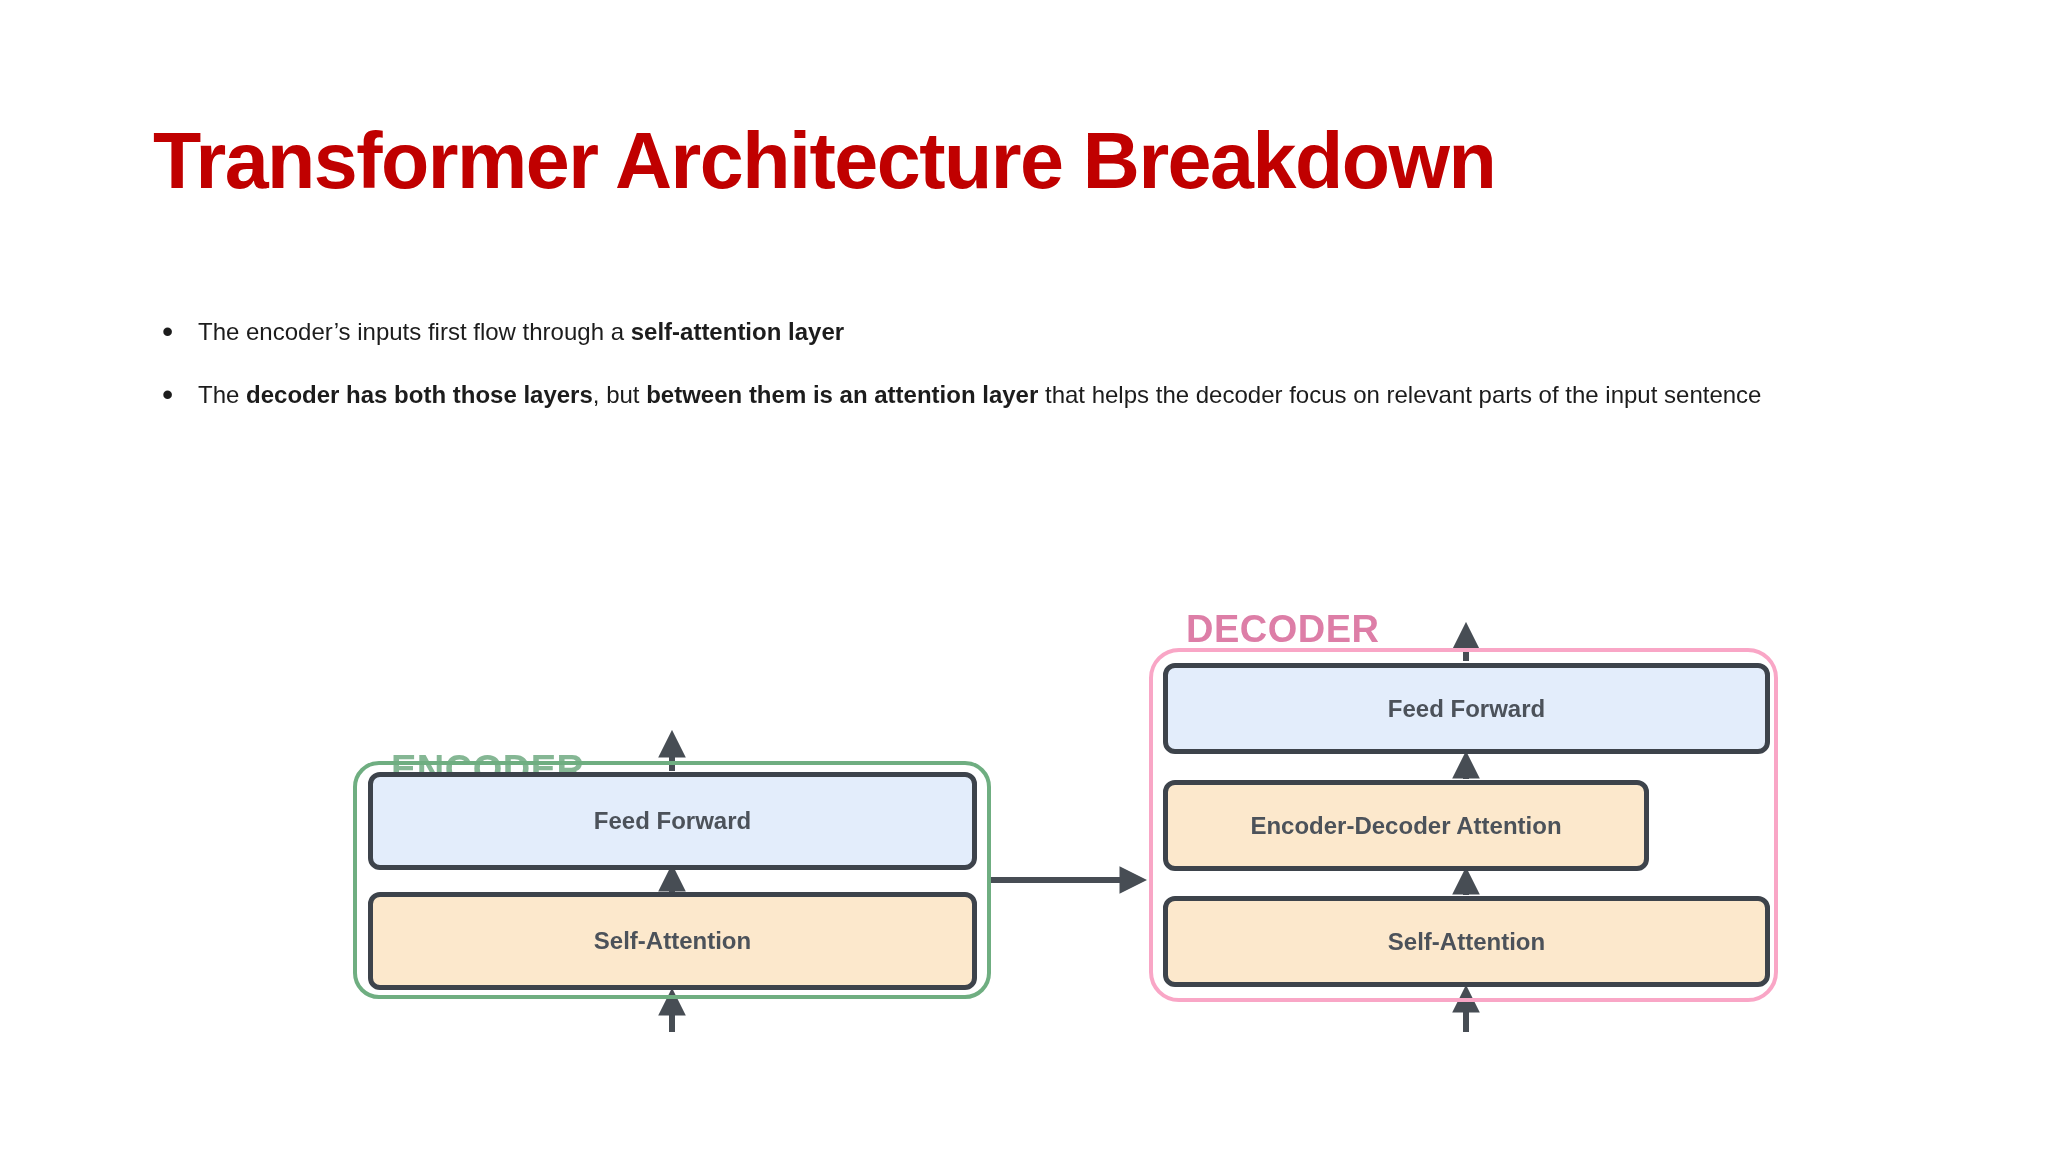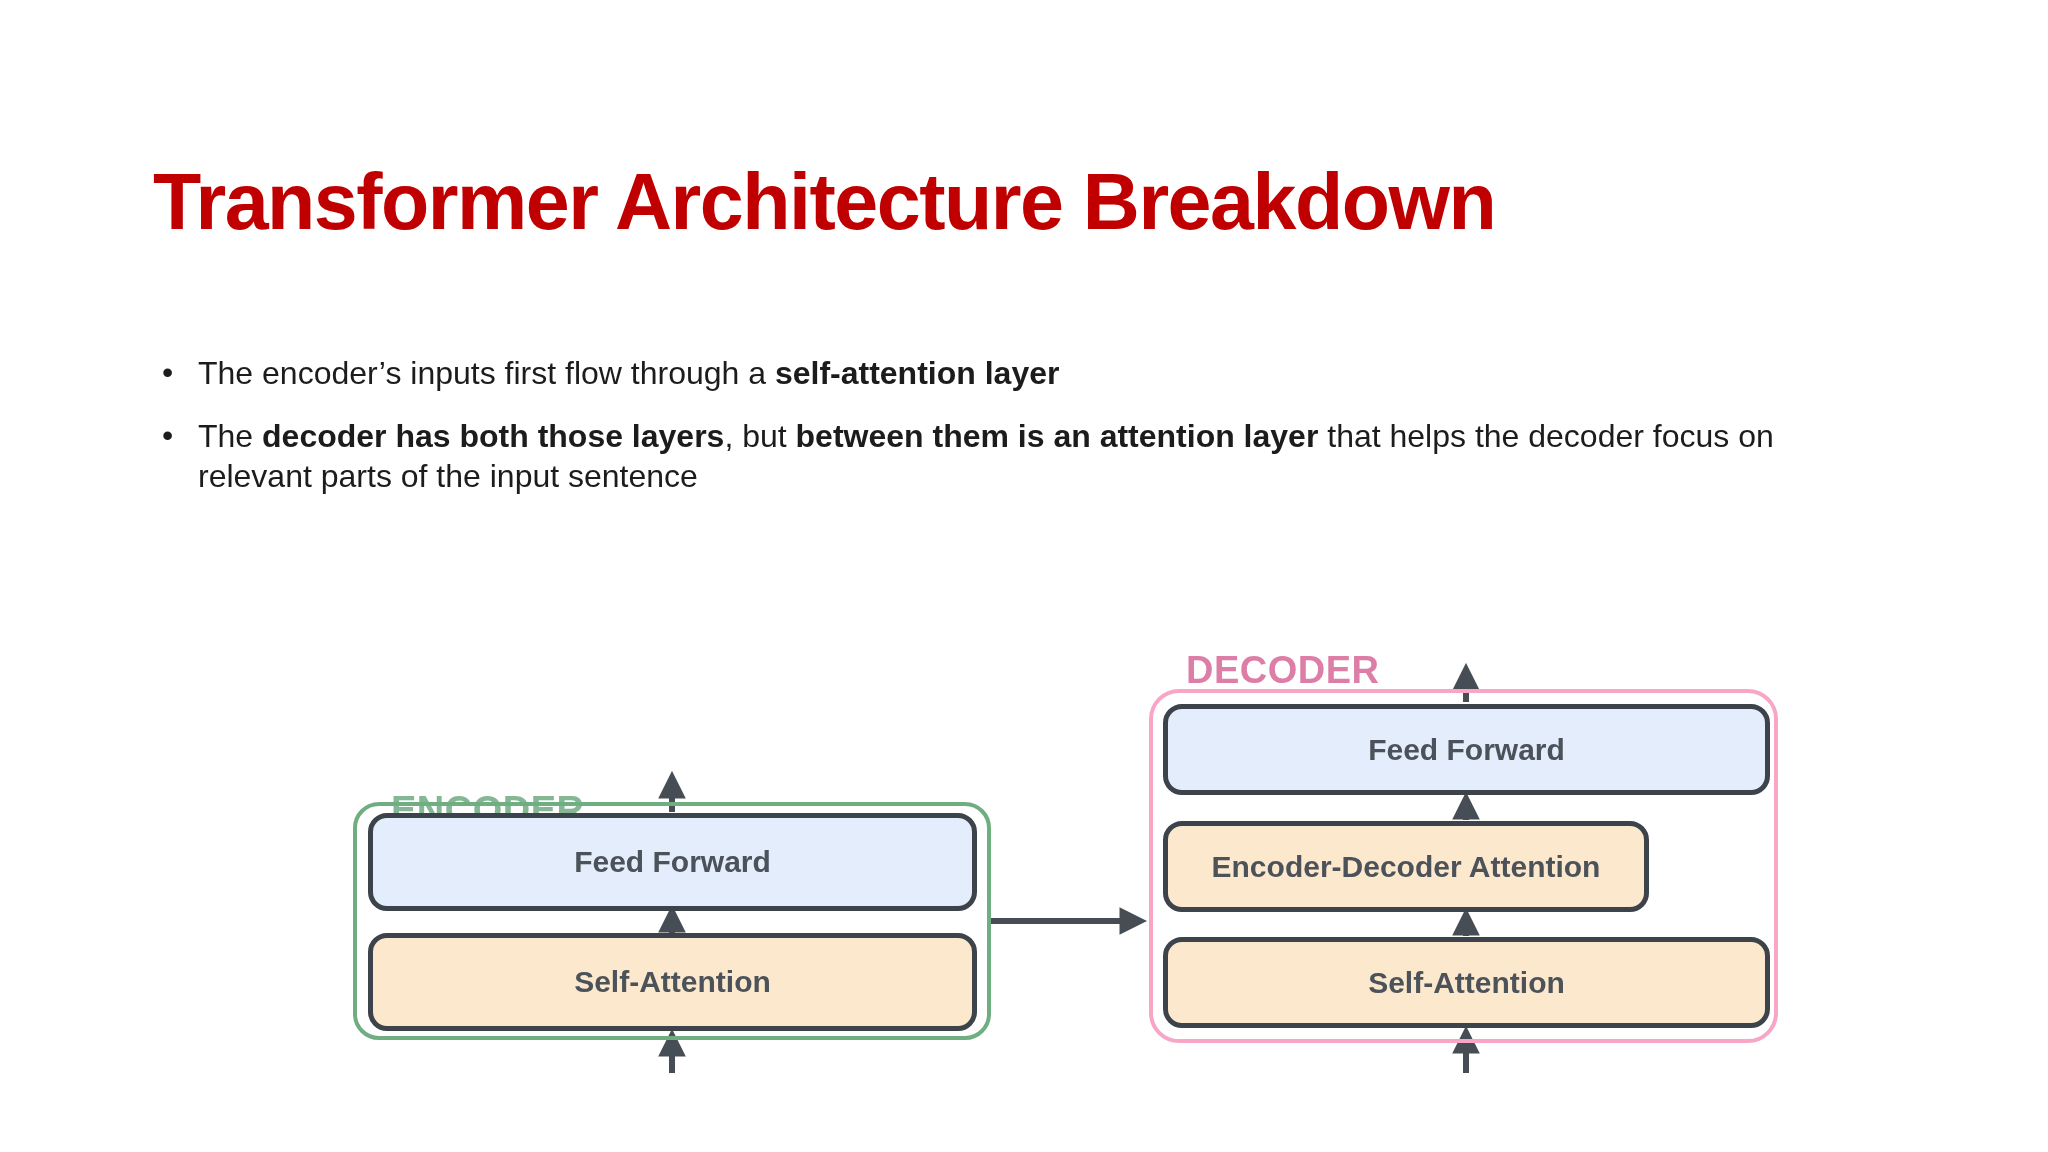--- a/index.html
+++ b/index.html
@@ -6,32 +6,32 @@
     --title:#c00000; --body-text:#1c1c1c; --background:#ffffff;
     --encoder-border:#6fae81; --encoder-label:#85b794;
     --decoder-border:#f9a6c6; --decoder-label:#dd7ea7;
     --block-border:#3d434b; --block-text:#4c525a;
     --feed-forward-fill:#e3edfb; --attention-fill:#fce8cc;
     --arrow:#474d54;
   }
   *{margin:0;padding:0;box-sizing:border-box;}
   html,body{width:2048px;height:1152px;overflow:hidden;}
   body{background:var(--background);font-family:"Liberation Sans",sans-serif;position:relative;}
-  .slide{position:absolute;inset:0;margin-top:41px;}
+  .slide{position:absolute;inset:0;}
 
   .title{
     position:absolute;left:153px;top:118px;width:1760px;
     font-size:79px;font-weight:700;letter-spacing:-1.5px;line-height:1.1;
     color:var(--title);
   }
 
   .bullets{
     position:absolute;left:160px;top:312px;width:1720px;
     list-style:none;color:var(--body-text);
-    font-size:32px;line-height:40px;
+    font-size:24px;line-height:40px;
   }
   .bullets li{position:relative;padding-left:38px;margin-bottom:23px;}
   .bullets li::before{
     content:"\2022";position:absolute;left:2px;top:-1px;
     font-size:32px;color:var(--body-text);
   }
   .bullets strong{font-weight:700;}
 
   
   .group{position:absolute;background:transparent;}
@@ -45,22 +45,22 @@
   }
   .group-label{
     position:absolute;font-size:38px;font-weight:700;letter-spacing:0.5px;
   }
   .enc-label{left:391px;top:748px;color:var(--encoder-label);}
   .dec-label{left:1186px;top:608px;color:var(--decoder-label);}
 
   
   .block{
     position:absolute;display:flex;align-items:center;justify-content:center;
-    border:5px solid var(--block-border);border-radius:19px;
-    font-size:30px;font-weight:700;color:var(--block-text);
+    border:5px solid var(--block-border);border-radius:12px;
+    font-size:24px;font-weight:700;color:var(--block-text);
   }
   .blue{background:var(--feed-forward-fill);}
   .orange{background:var(--attention-fill);}
   .enc-ff{left:368px;top:772px;width:609px;height:98px;}
   .enc-sa{left:368px;top:892px;width:609px;height:98px;}
   .dec-ff{left:1163px;top:663px;width:607px;height:91px;}
   .dec-eda{left:1163px;top:780px;width:486px;height:91px;}
   .dec-sa{left:1163px;top:896px;width:607px;height:91px;}
 
   svg.arrows{position:absolute;left:0;top:0;pointer-events:none;}

